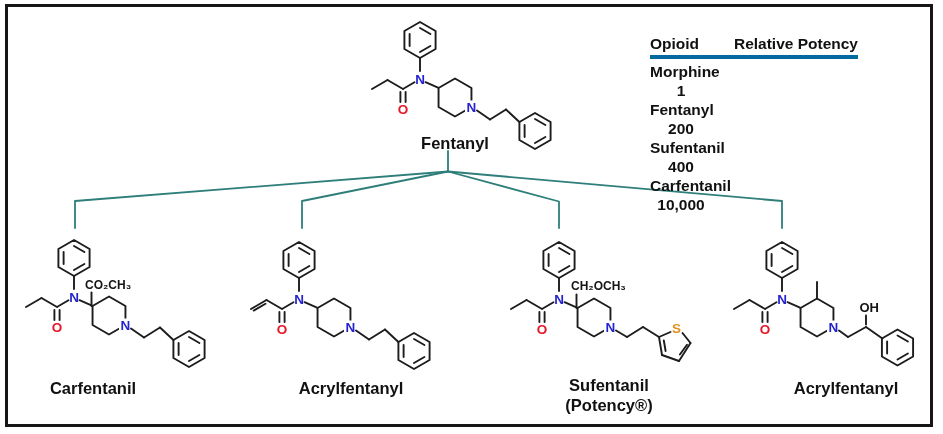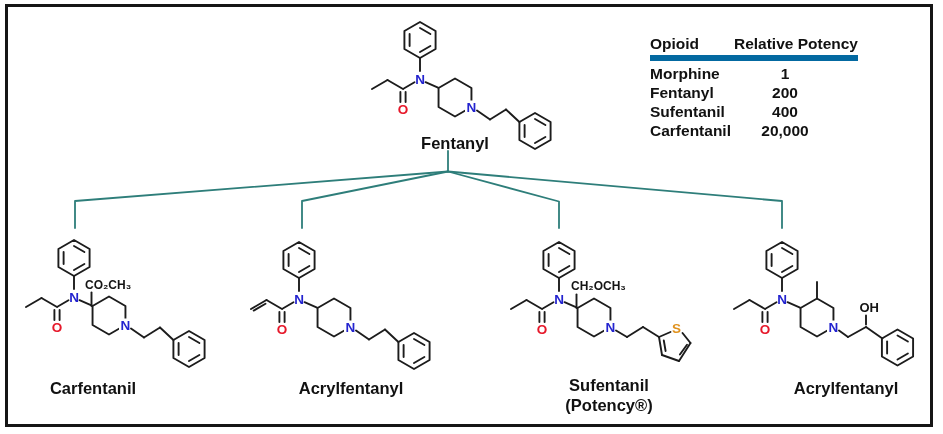--- a/index.html
+++ b/index.html
@@ -33,23 +33,23 @@
     font-size:16.5px; font-weight:700; color:#111; white-space:nowrap;
     text-align:center; line-height:20px;
   }
   
   .potency-table {
     position:absolute; left:650px; top:35px; width:208px;
     font-size:15.5px; font-weight:700; color:#111;
   }
   .pt-header {
     display:flex; justify-content:space-between;
-    border-bottom:6px solid #0369a1; padding-bottom:2px; margin-bottom:3px;
-  }
-  .pt-row { display:flex; line-height:19px; }
+    border-bottom:4px solid #0369a1; padding-bottom:2px; margin-bottom:3px;
+  }
+  .pt-row { display:flex; line-height:19px;flex-direction:column; }
   .pt-name { width:104px; text-align:left; }
   .pt-val  { width:62px;  text-align:center; }
 </style>
 </head>
 <body>
 
 <div class="canvas">
 
   <svg class="art" viewBox="0 0 943 434">
     <defs>
@@ -184,18 +184,18 @@
     <div class="pt-row">
       <span class="pt-name">Fentanyl</span>
       <span class="pt-val">200</span>
     </div>
     <div class="pt-row">
       <span class="pt-name">Sufentanil</span>
       <span class="pt-val">400</span>
     </div>
     <div class="pt-row">
       <span class="pt-name">Carfentanil</span>
-      <span class="pt-val">20,000</span>
+      <span class="pt-val">10,000</span>
     </div>
   </div>
 
   <div class="border-frame"></div>
 </div>
 
 </body></html>

